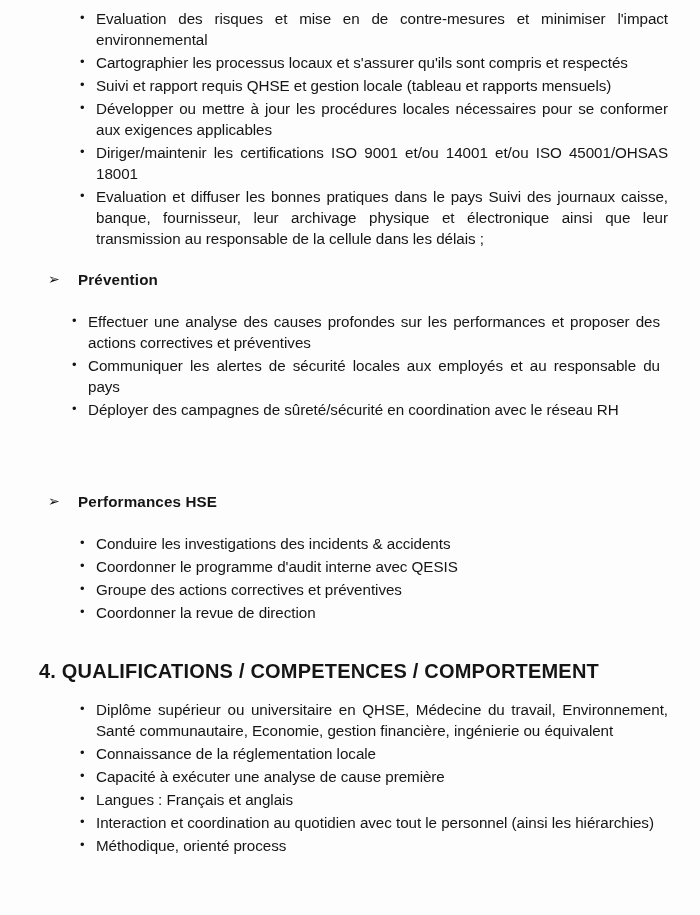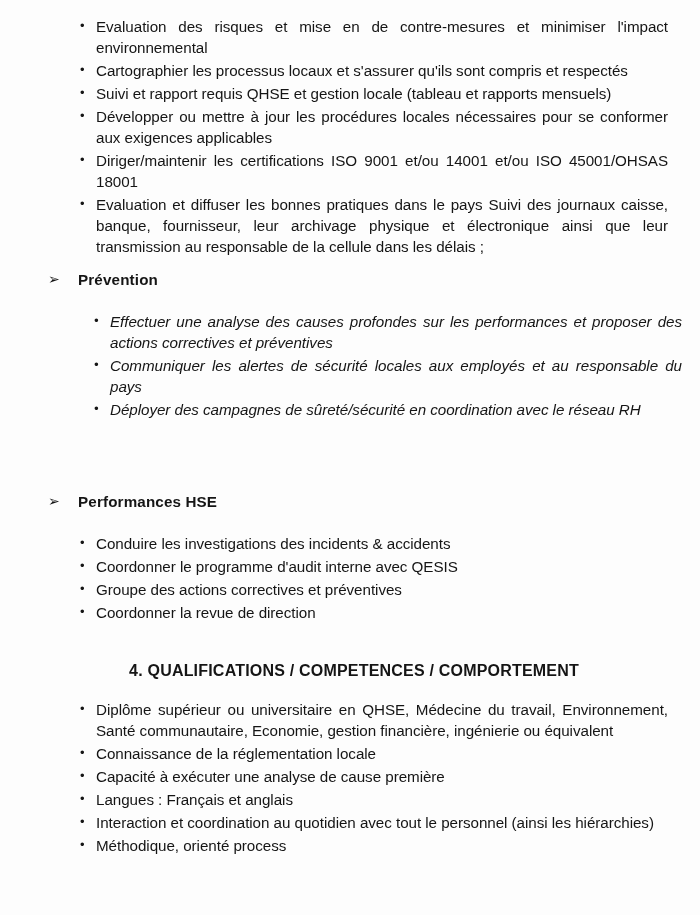--- a/index.html
+++ b/index.html
@@ -65,33 +65,32 @@
     position: absolute;
     left: 8px;
     top: 0;
     font-size: 14px;
     line-height: 21px;
     font-weight: normal;
   }
 
   
   .section-heading {
-    font-size: 16px;
+    font-size: 20px;
     line-height: 22px;
     font-weight: bold;
     letter-spacing: 0.2px;
-    text-align: center;
   }
 
   
   .block { position: absolute; }
 
-  #block-responsabilites { left: 56px; top: 16px;  width: 612px; }
+  #block-responsabilites { left: 56px; top: 8px;  width: 612px; }
   #head-prevention       { left: 40px; top: 269px; width: 620px; }
-  #block-prevention      { left: 70px; top: 311px; width: 612px; font-style: italic; }
+  #block-prevention      { left: 48px; top: 311px; width: 612px; }
   #head-performances     { left: 40px; top: 491px; width: 620px; }
   #block-performances    { left: 56px; top: 533px; width: 612px; }
   #head-qualifications   { left: 39px; top: 660px; width: 630px; }
   #block-qualifications  { left: 56px; top: 699px; width: 612px; }
 
   
   .bullet-item .txt:last-child { text-align-last: left; }
 </style>
 </head>
 <body>

